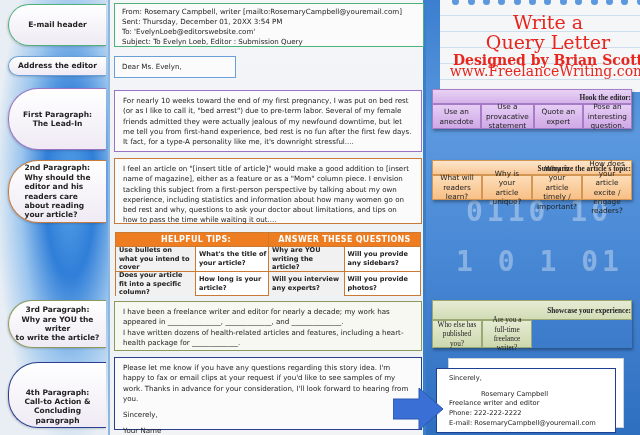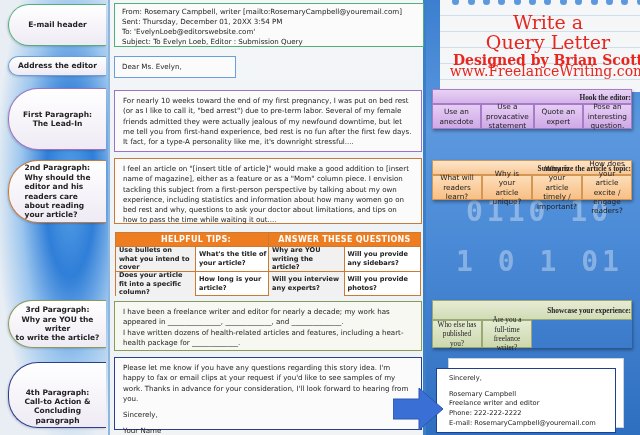--- a/index.html
+++ b/index.html
@@ -232,21 +232,21 @@
   <div class="card-head" style="height:20px;line-height:20px;">Showcase your experience:</div>
   <div class="card-grid">
     <div style="height:28px;">Who else has published you?</div>
     <div style="height:28px;">Are you a full-time freelance writer?</div>
   </div>
 </div>
 
 <div class="sig-back"></div>
 <div class="sig">
   <p>Sincerely,</p>
-  <p style="margin-top:6px;">Rosemary Campbell</p>
+  <p style="margin-top:6px;margin-left:32px;">Rosemary Campbell</p>
   <p>Freelance writer and editor</p>
   <p>Phone: 222-222-2222</p>
   <p>E-mail: RosemaryCampbell@youremail.com</p>
 </div>
 
 <svg class="arrow" width="50" height="42" viewBox="0 0 50 42">
   <polygon points="0,11 26,11 26,0 50,21 26,42 26,31 0,31" fill="#3a6fd6" stroke="#2a56b0" stroke-width="1"></polygon>
 </svg>
 
 </body></html>

